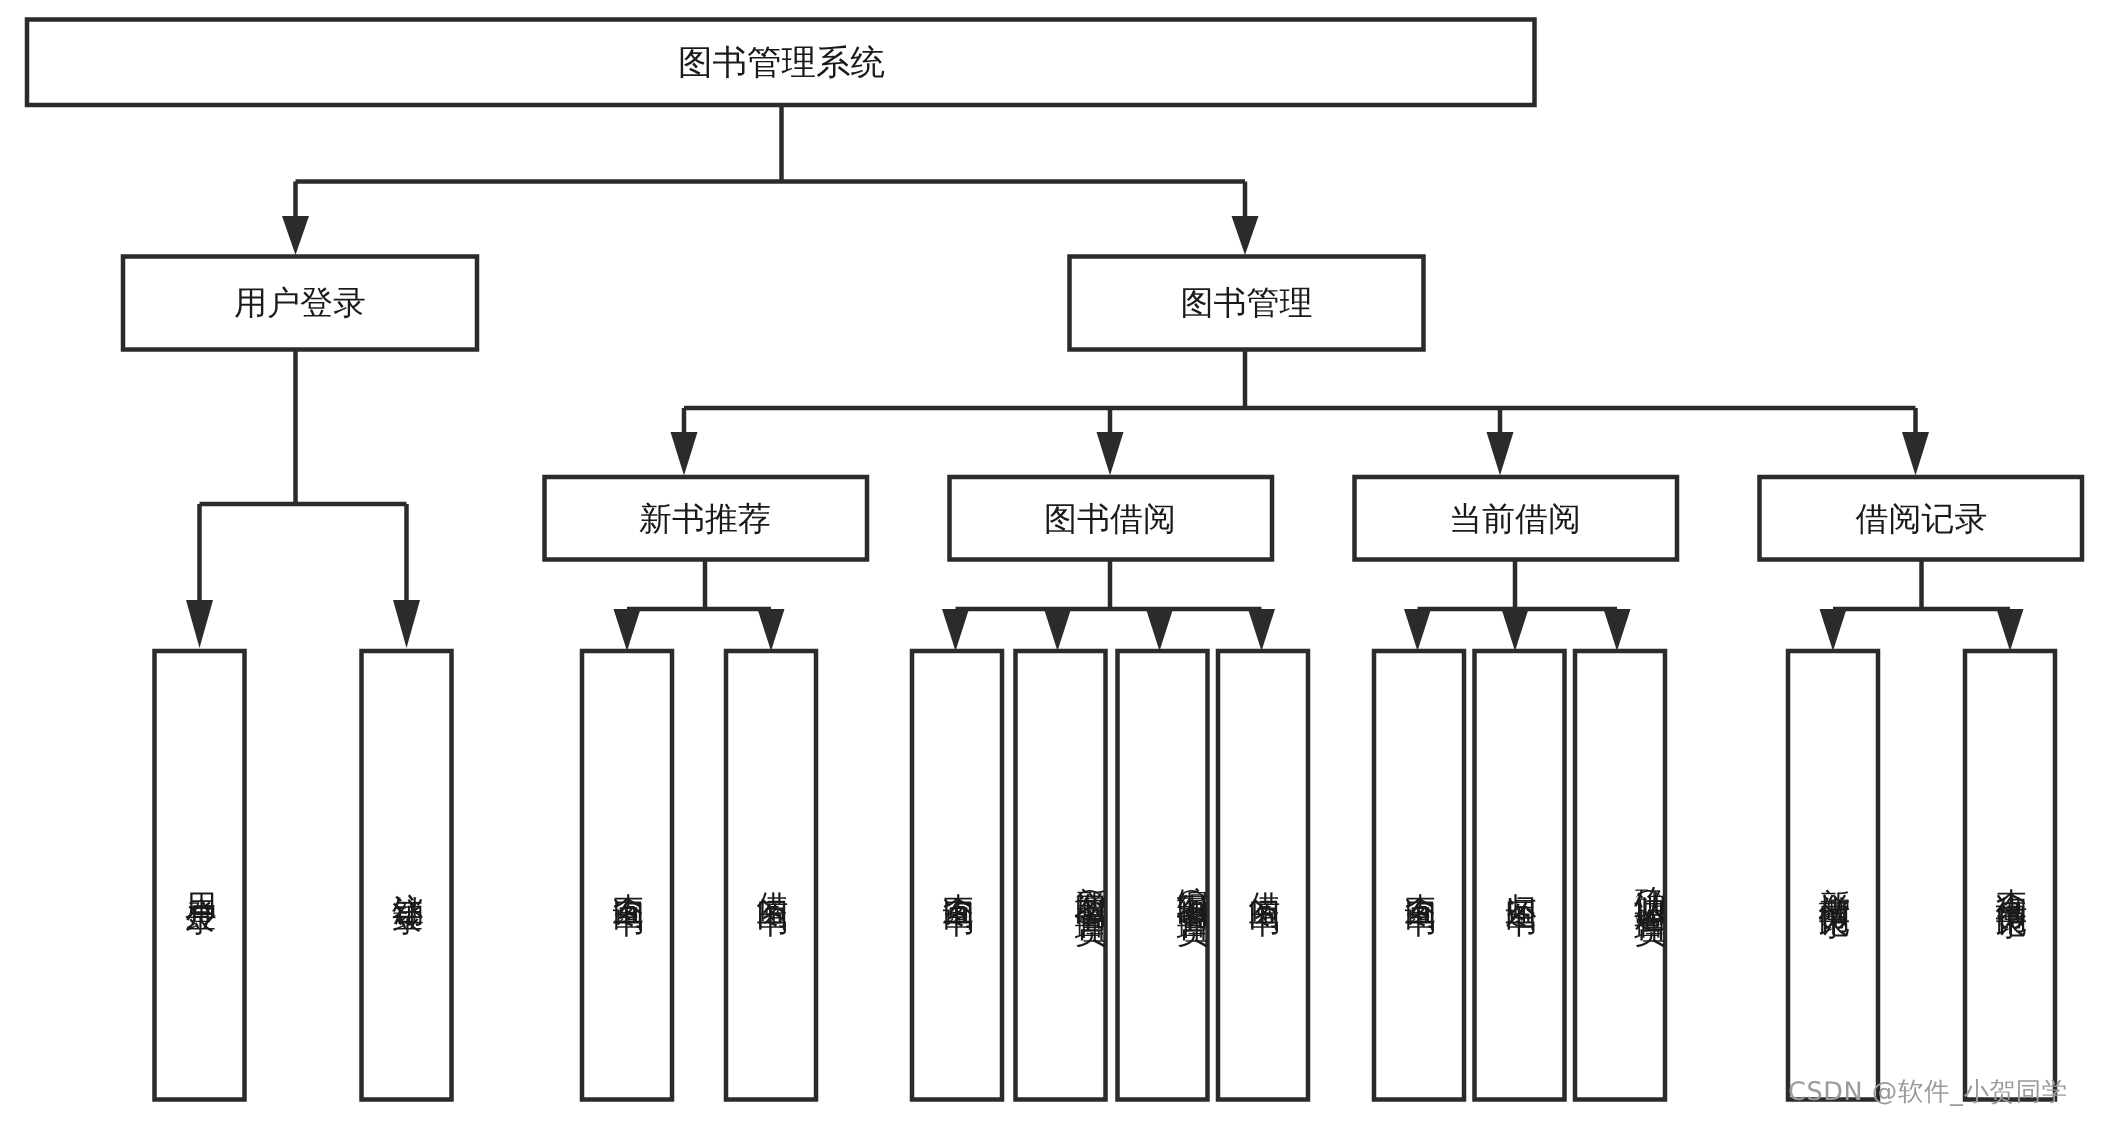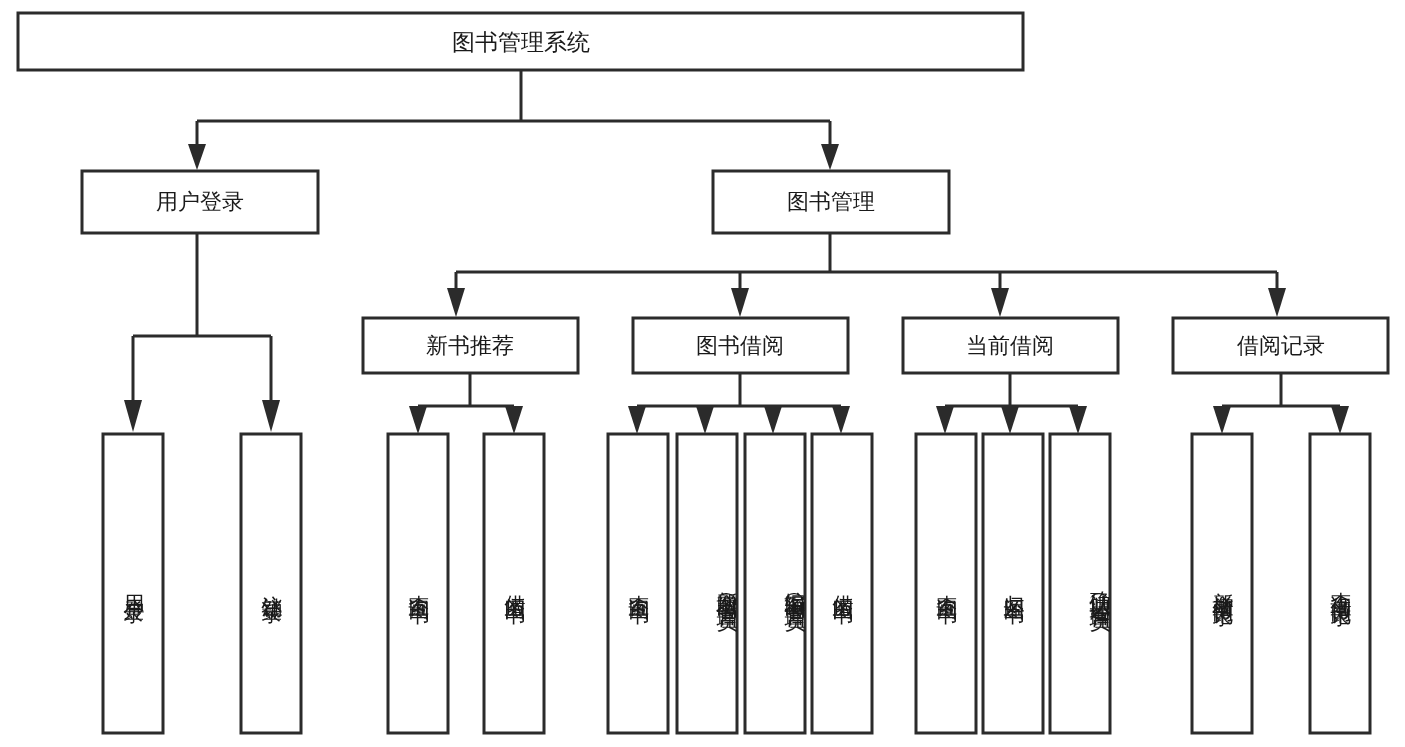--- a/index.html
+++ b/index.html
@@ -220,14 +220,15 @@
   <div class="vlabel" style="left:608px; top:434px; width:60px; height:299px;">查询图书</div>
   <div class="vlabel" style="left:677px; top:434px; width:60px; height:299px; align-items:flex-start; padding-top:8px; box-sizing:border-box;">新增图书（管理员）</div>
   <div class="vlabel" style="left:745px; top:434px; width:60px; height:299px; align-items:flex-start; padding-top:8px; box-sizing:border-box;">编辑图书（管理员）</div>
   <div class="vlabel" style="left:812px; top:434px; width:60px; height:299px;">借阅图书</div>
   <div class="vlabel" style="left:916px; top:434px; width:60px; height:299px;">查询图书</div>
   <div class="vlabel" style="left:983px; top:434px; width:60px; height:299px;">归还图书</div>
   <div class="vlabel" style="left:1050px; top:434px; width:60px; height:299px; align-items:flex-start; padding-top:8px; box-sizing:border-box;">确认归还（管理员）</div>
   <div class="vlabel" style="left:1192px; top:434px; width:60px; height:299px;">新增借阅记录</div>
   <div class="vlabel" style="left:1310px; top:434px; width:60px; height:299px;">查询借阅记录</div>
 
+  <div class="watermark" style="left:1192px; top:716px;">CSDN @软件_小贺同学</div>
 
 </div>
 
 </body></html>

